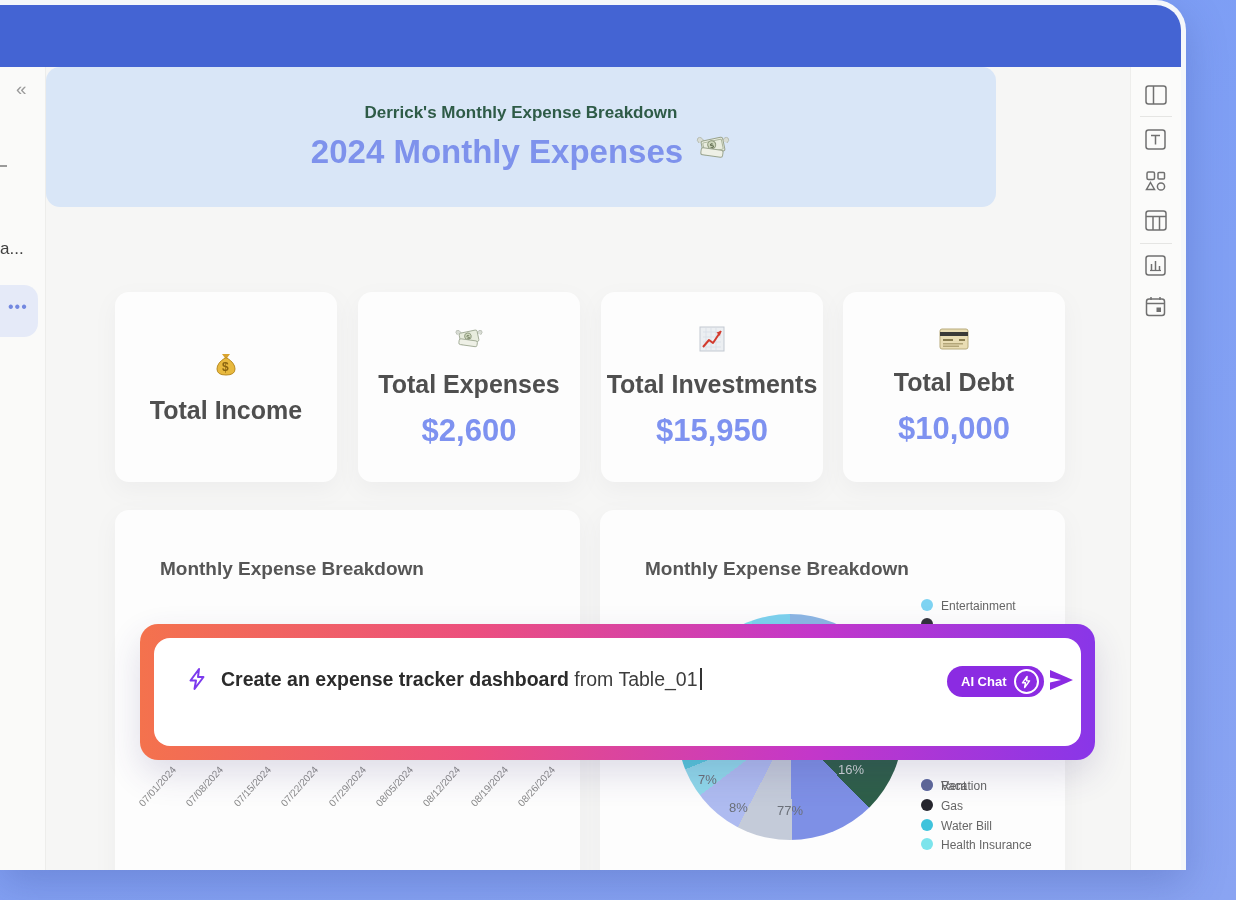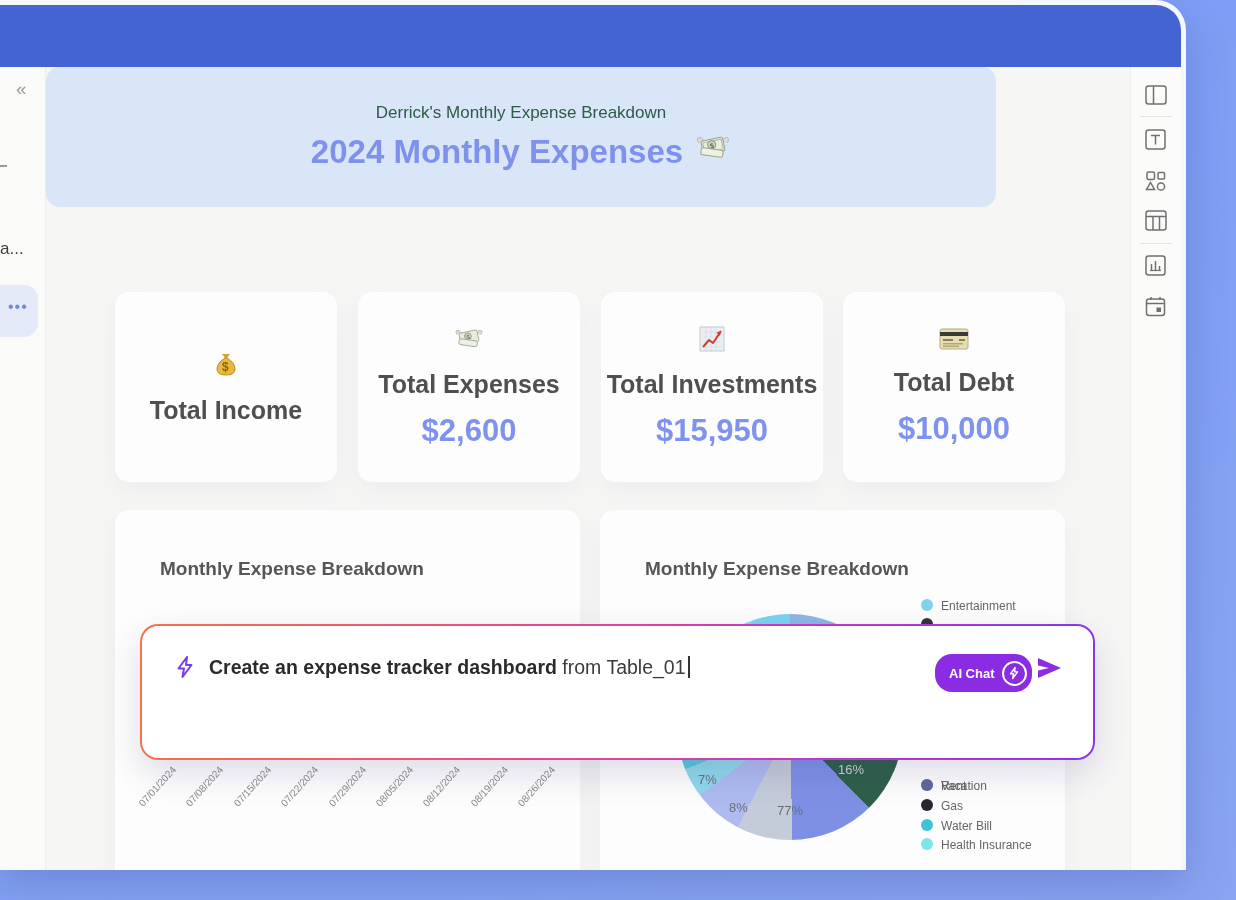--- a/index.html
+++ b/index.html
@@ -23,21 +23,21 @@
   .frag-text { position:absolute; left:0; top:172px; font-size:17px; color:#3f3f3f; white-space:nowrap; }
   .more-row { position:absolute; left:0; top:218px; width:38px; height:52px; background:#e5eaf8; border-radius:0 14px 14px 0; }
   .more-dots { position:absolute; left:8px; top:13px; font-size:16px; color:#7388e0; letter-spacing:1px; }
 
   
   .main { position:relative; flex:1; background:#f6f6f5; overflow:hidden; }
   .card { position:absolute; background:#fdfdfd; border-radius:14px; box-shadow:0 8px 22px rgba(130,130,140,.07); }
 
   .hero { left:69px; top:57px; width:950px; height:140px; background:#d9e6f7; border-radius:14px;
           display:flex; flex-direction:column; align-items:center; justify-content:center; gap:10px; box-shadow:none; }
-  .hero-sub { font-size:17px; font-weight:normal; color:#2e5b47; }
+  .hero-sub { font-size:17px; font-weight:bold; color:#2e5b47; }
   .hero-title { font-size:33px; font-weight:bold; color:#7e92ec; display:flex; align-items:center; gap:12px;justify-content:flex-end; }
 
   .stat { top:225px; width:222px; height:190px; display:flex; flex-direction:column; align-items:center; justify-content:center; gap:14px; }
   .stat-label { font-size:25px; color:#4f4f4f; font-weight:600; }
   .stat-value { font-size:31px; font-weight:bold; color:#7e92f0; }
 
   .chart-card { top:443px; width:465px; height:470px; }
   .chart-title { position:absolute; left:45px; top:48px; font-size:19px; font-weight:bold; color:#565656; }
 
   
@@ -47,29 +47,29 @@
   
   .pie { position:absolute; left:631px; top:547px; width:226px; height:226px; border-radius:50%; }
   .pct { position:absolute; font-size:13px; color:#6b7078; }
   .pct-light { color:#ccd3d4; }
   .legend-item { position:absolute; display:flex; align-items:flex-start; gap:8px; }
   .legend-dot { width:12px; height:12px; border-radius:50%; flex:none; }
   .legend-text { font-size:12px; color:#666; white-space:nowrap; }
 
   
   .chat-wrap { position:absolute; left:94px; top:557px; width:955px; height:136px; z-index:30;
-               border-radius:18px; padding:2px;
+               border-radius:18px; padding:14px;
                background:linear-gradient(90deg,#f4724d 0%,#ec4f7e 35%,#c437c9 70%,#8936e8 100%);
                box-shadow:0 14px 34px rgba(60,50,120,.16); }
   .chat-box { position:relative; width:100%; height:100%; background:#fff; border-radius:16px; }
   .chat-bolt { position:absolute; left:32px; top:29px; }
   .chat-text { position:absolute; left:67px; top:30px; font-size:19.5px; color:#3c3c3c; white-space:nowrap; }
   .chat-text b { color:#2b2b2b; }
   .caret { display:inline-block; width:2px; height:22px; background:#333; vertical-align:-4px; margin-left:2px; }
-  .ai-pill { position:absolute; left:793px; top:28px; height:38px; padding:0 5px 0 14px; background:#8b2be2;
+  .ai-pill { position:absolute; left:793px; top:28px; height:31px; padding:0 5px 0 14px; background:#8b2be2;
              border-radius:17px; display:flex; align-items:center; gap:7px; cursor:pointer; }
   .ai-pill-label { color:#fff; font-size:13px; font-weight:bold; }
   .ai-pill-circle { width:25px; height:25px; border-radius:50%; border:2.5px solid #fff;
                     display:flex; align-items:center; justify-content:center; }
   .send-btn { position:absolute; left:893px; top:29px; cursor:pointer; }
   .chat-tools { position:absolute; left:27px; top:82px; display:flex; align-items:center; gap:22px; color:#b8b8b8; }
   .tool-text { font-size:19px; color:#b8b8b8; cursor:pointer; }
 
   
   .rtoolbar { position:relative; width:51px; background:#fbfbfa; border-left:1px solid #eeeeec; flex:none; }

